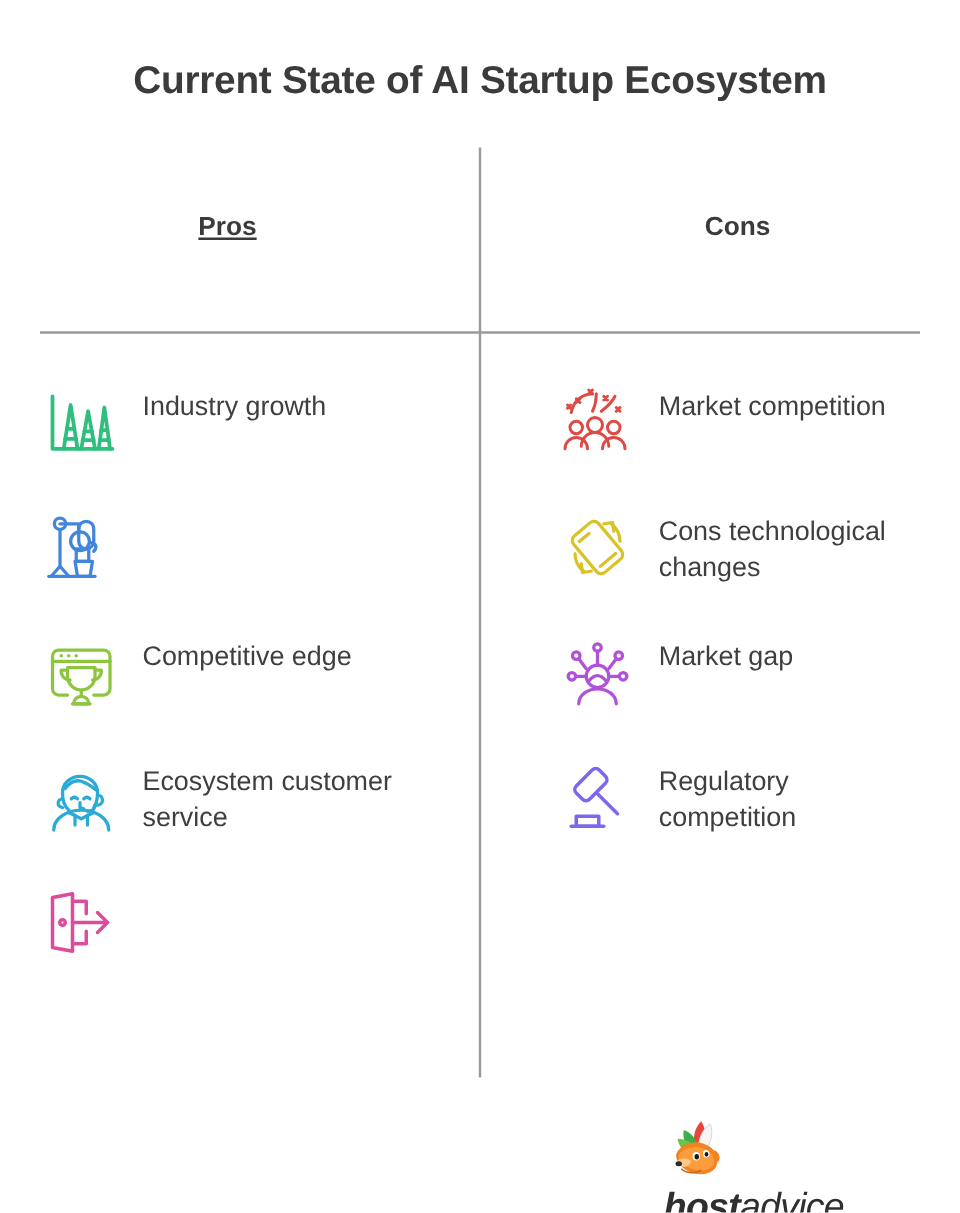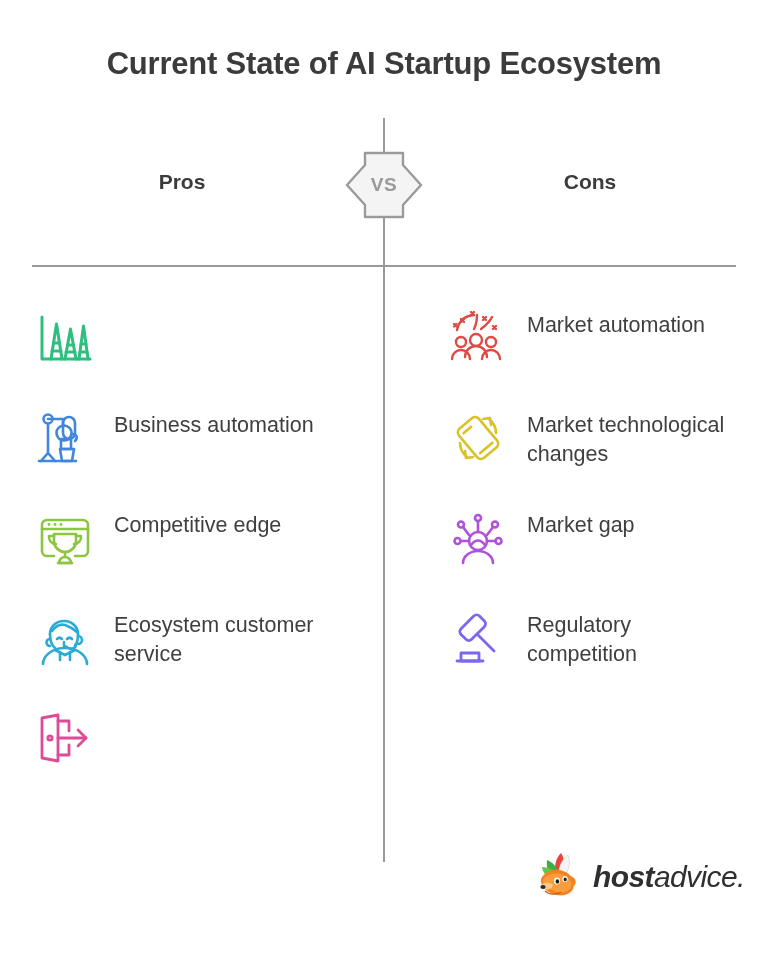--- a/index.html
+++ b/index.html
@@ -40,21 +40,21 @@
     display:flex;align-items:center;justify-content:center;
     font-size:19px;font-weight:bold;color:#9a9a9a;letter-spacing:0.5px;
   }
 
   
   .col-head{
     position:absolute;top:170px;
     font-size:21px;font-weight:bold;color:#3b3b3b;
     text-align:center;
   }
-  .col-head.pros{left:52px;width:260px;}
+  .col-head.pros{left:52px;width:260px;text-decoration:underline;}
   .col-head.cons{left:460px;width:260px;}
 
   
   .col{
     position:absolute;top:305px;
   }
   .col.pros{left:34px;width:330px;}
   .col.cons{left:447px;width:300px;}
 
   .row{
@@ -70,49 +70,43 @@
   .row .ico svg{display:block;overflow:visible;}
   .row .lbl{
     font-size:21.5px;color:#3f3f3f;line-height:1.37;
     padding-top:6px;
     max-width:215px;
   }
   .col.cons .row .lbl{max-width:205px;}
 
   
   .logo{
-    position:absolute;left:531px;top:848px;
+    position:absolute;left:531px;top:893px;
     width:210px;height:58px;
-    display:flex;align-items:center;
+    display:flex;align-items:flex-start;flex-direction:column;
   }
   .logo-mark{width:56px;height:56px;flex:0 0 56px;margin-right:6px;}
   .logo-mark svg{display:block;}
   .logo-text{
     font-size:30px;font-style:italic;color:#2f2f2f;
     letter-spacing:-0.6px;white-space:nowrap;
   }
   .logo-text .b{font-weight:bold;}
   .logo-text .r{font-weight:normal;}
 </style>
 </head>
 <body>
 
 <div class="page">
 
   <div class="title">Current State of AI Startup Ecosystem</div>
 
   <div class="vline"></div>
   <div class="hdivider"></div>
 
-  <div class="vs-badge">
-    <svg width="90" height="76" viewBox="0 0 90 76">
-      <path d="M45 2 L45 2 M26 6 L26 18 L8 38 L26 58 L26 70 L64 70 L64 58 L82 38 L64 18 L64 6 Z" fill="#f4f4f4" stroke="#9a9a9a" stroke-width="2.4" stroke-linejoin="round"></path>
-    </svg>
-    <div class="vs-text">VS</div>
-  </div>
 
   <div class="col-head pros">Pros</div>
   <div class="col-head cons">Cons</div>
 
   <div class="col pros">
 
     <div class="row">
       <div class="ico">
         <svg width="58" height="58" viewBox="0 0 58 58" fill="none" stroke="#2EBE7E" stroke-width="3" stroke-linecap="round" stroke-linejoin="round">
           <path d="M6 8 L6 50 L54 50"></path>
@@ -120,39 +114,39 @@
           <path d="M17.5 34 L23.5 34"></path>
           <path d="M16 42 L25 42"></path>
           <path d="M29 50 L34.5 20 L40 50"></path>
           <path d="M31.5 36 L37.5 36"></path>
           <path d="M30 43 L39 43"></path>
           <path d="M43 50 L47.5 17 L52 50"></path>
           <path d="M45 35 L50 35"></path>
           <path d="M44 43 L51 43"></path>
         </svg>
       </div>
+      <div class="lbl">Industry growth</div>
     </div>
 
     <div class="row">
       <div class="ico">
         <svg width="58" height="58" viewBox="0 0 58 58" fill="none" stroke="#4285DC" stroke-width="2.6" stroke-linecap="round" stroke-linejoin="round">
           <circle cx="12" cy="10" r="4.5"></circle>
           <path d="M12 15 L12 44"></path>
           <path d="M5 52 L12 44 L19 52"></path>
           <path d="M3 52 L21 52"></path>
           <path d="M12 10 L27 10 L27 18"></path>
           <rect x="27" y="8" width="12" height="22" rx="6"></rect>
           <circle cx="28" cy="24" r="7.5"></circle>
           <path d="M36 25 C41 25 42 29 39 32"></path>
           <rect x="25" y="30" width="10" height="10"></rect>
           <path d="M24 40 L38 40 L36 52 L26 52 Z"></path>
           <path d="M22 52 L40 52"></path>
         </svg>
       </div>
-      <div class="lbl">Business automation</div>
     </div>
 
     <div class="row">
       <div class="ico">
         <svg width="58" height="58" viewBox="0 0 58 58" fill="none" stroke="#8CC63F" stroke-width="2.6" stroke-linecap="round" stroke-linejoin="round">
           <path d="M6 16 a5 5 0 0 1 5-5 h36 a5 5 0 0 1 5 5 v26 a5 5 0 0 1 -5 5 h-8 M18 47 h-7 a5 5 0 0 1 -5 -5 v-26"></path>
           <path d="M6 20 L52 20"></path>
           <circle cx="13" cy="15.5" r="1.4" fill="#8CC63F" stroke="none"></circle>
           <circle cx="19" cy="15.5" r="1.4" fill="#8CC63F" stroke="none"></circle>
           <circle cx="25" cy="15.5" r="1.4" fill="#8CC63F" stroke="none"></circle>
@@ -218,39 +212,39 @@
           <path d="M44 17 l3 3 M47 17 l-3 3"></path>
           <path d="M5 15 l2.5 2.5 M7.5 15 l-2.5 2.5"></path>
           <circle cx="12" cy="33" r="5"></circle>
           <circle cx="27" cy="31" r="6"></circle>
           <circle cx="42" cy="33" r="5"></circle>
           <path d="M3 50 a9 9 0 0 1 18 0"></path>
           <path d="M16 48 a11 11 0 0 1 22 0"></path>
           <path d="M33 50 a9 9 0 0 1 18 0"></path>
         </svg>
       </div>
-      <div class="lbl">Market automation</div>
+      <div class="lbl">Market competition</div>
     </div>
 
 
     <div class="row">
       <div class="ico">
         <svg width="58" height="58" viewBox="0 0 58 58" fill="none" stroke="#D9C226" stroke-width="2.6" stroke-linecap="round" stroke-linejoin="round">
           <g transform="rotate(-40 29 29)">
             <rect x="16" y="10" width="26" height="38" rx="5"></rect>
             <path d="M21 16 L31 16"></path>
             <path d="M21 42 L37 42"></path>
           </g>
           <path d="M40 10 a18 18 0 0 1 7 14"></path>
           <path d="M34 10 L41 9 L42 16"></path>
           <path d="M18 48 a18 18 0 0 1 -7 -14"></path>
           <path d="M24 48 L17 49 L16 42"></path>
         </svg>
       </div>
-      <div class="lbl">Market technological changes</div>
+      <div class="lbl">Cons technological changes</div>
     </div>
 
     <div class="row">
       <div class="ico">
         <svg width="58" height="58" viewBox="0 0 58 58" fill="none" stroke="#B052D9" stroke-width="2.6" stroke-linecap="round" stroke-linejoin="round">
           <circle cx="29" cy="32" r="9"></circle>
           <path d="M22 36 q7 -9 14 0"></path>
           <path d="M29 23 L29 12"></path>
             <circle cx="29" cy="9" r="3"></circle>
           <path d="M20 26 L14 18"></path>

